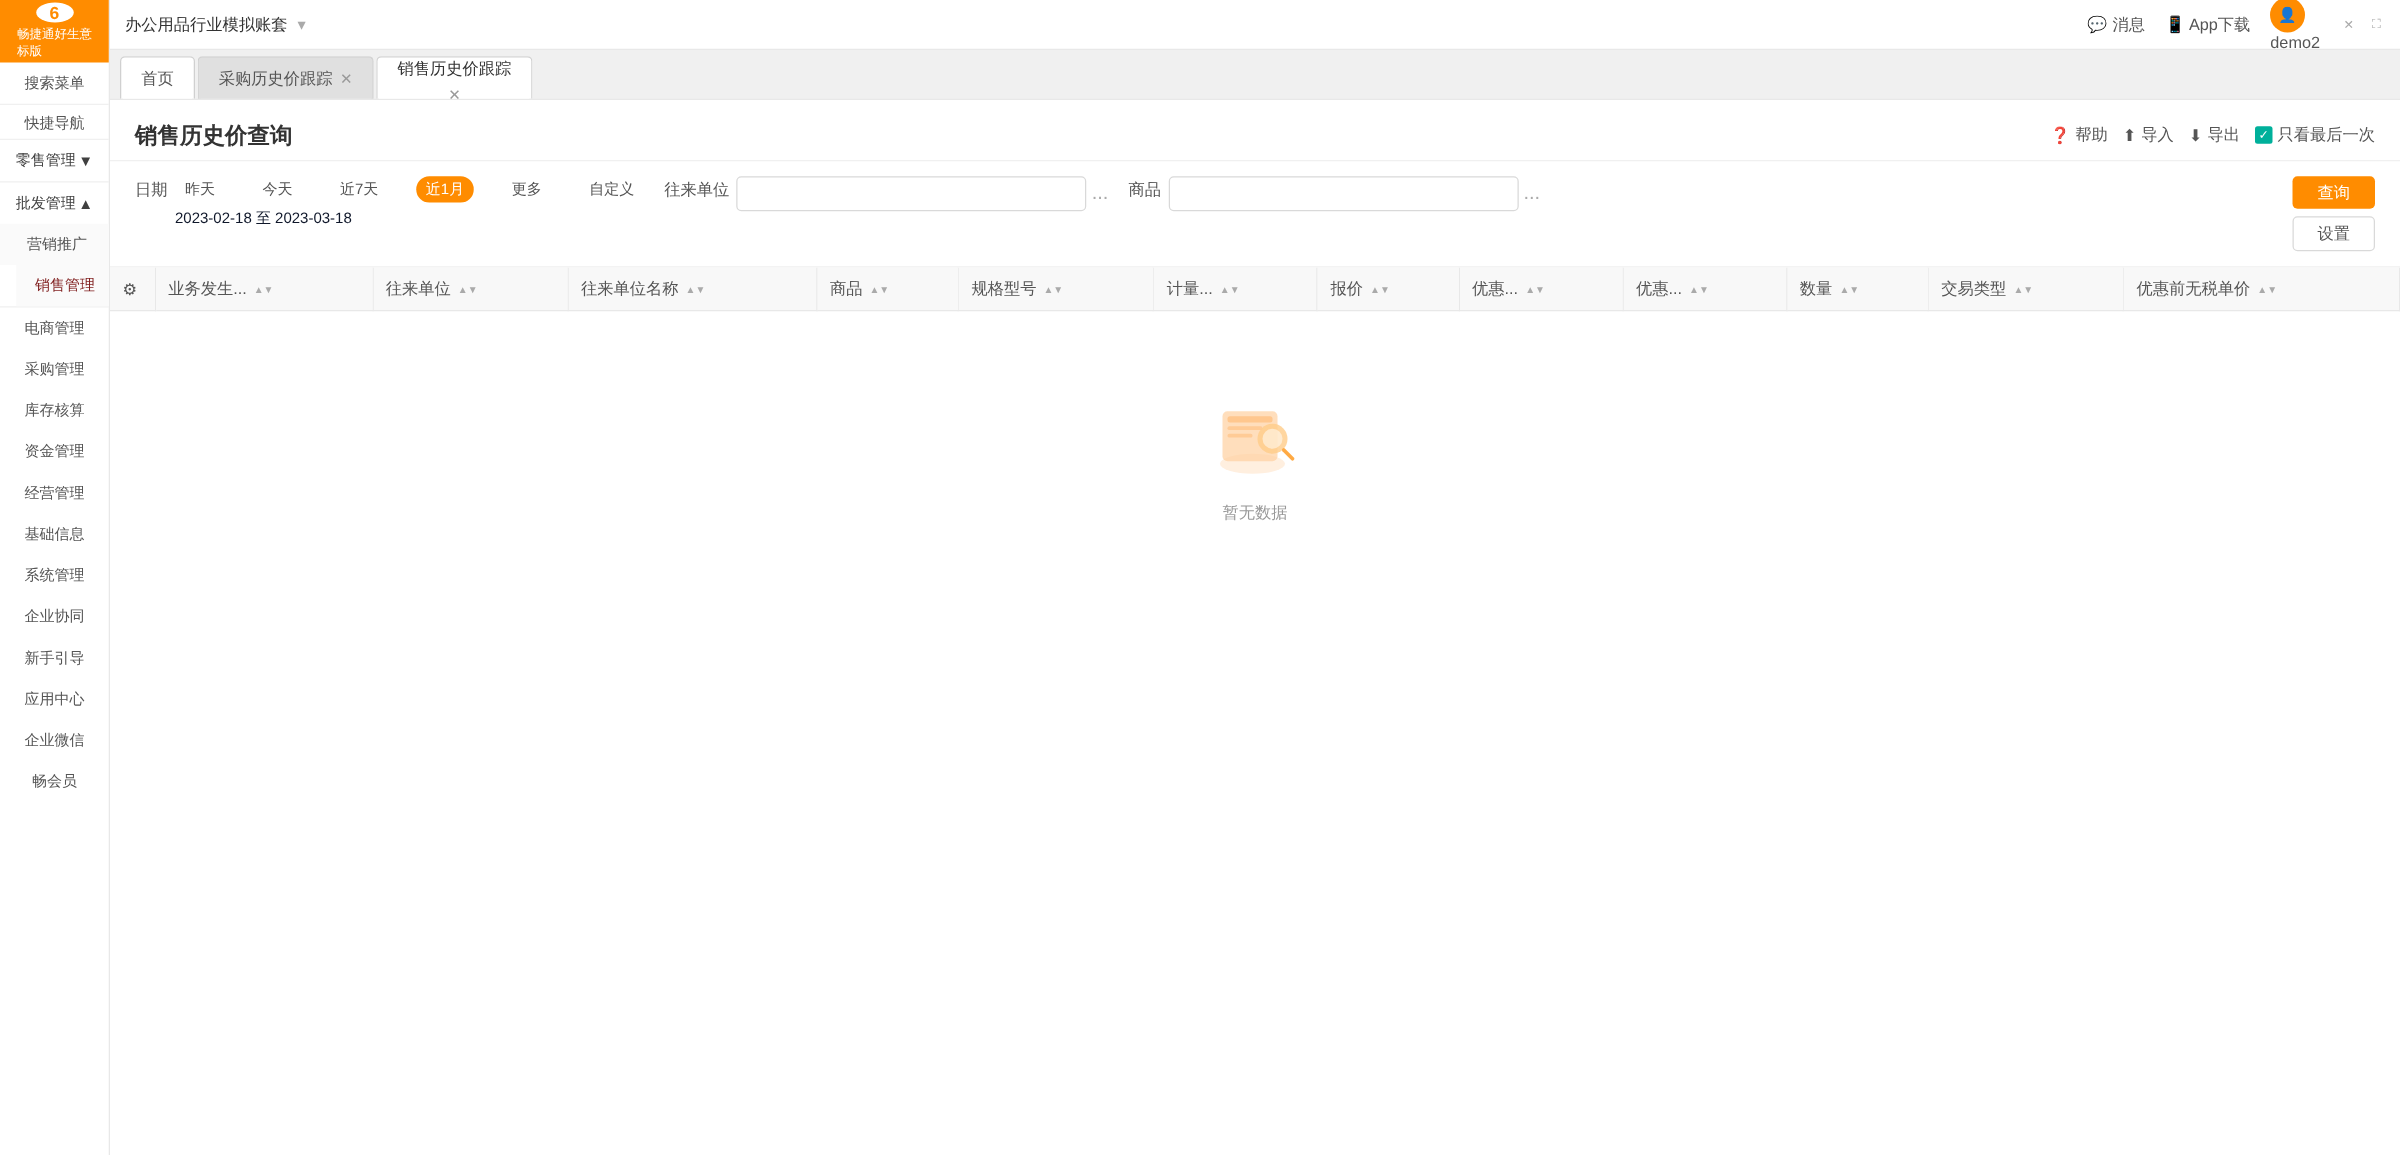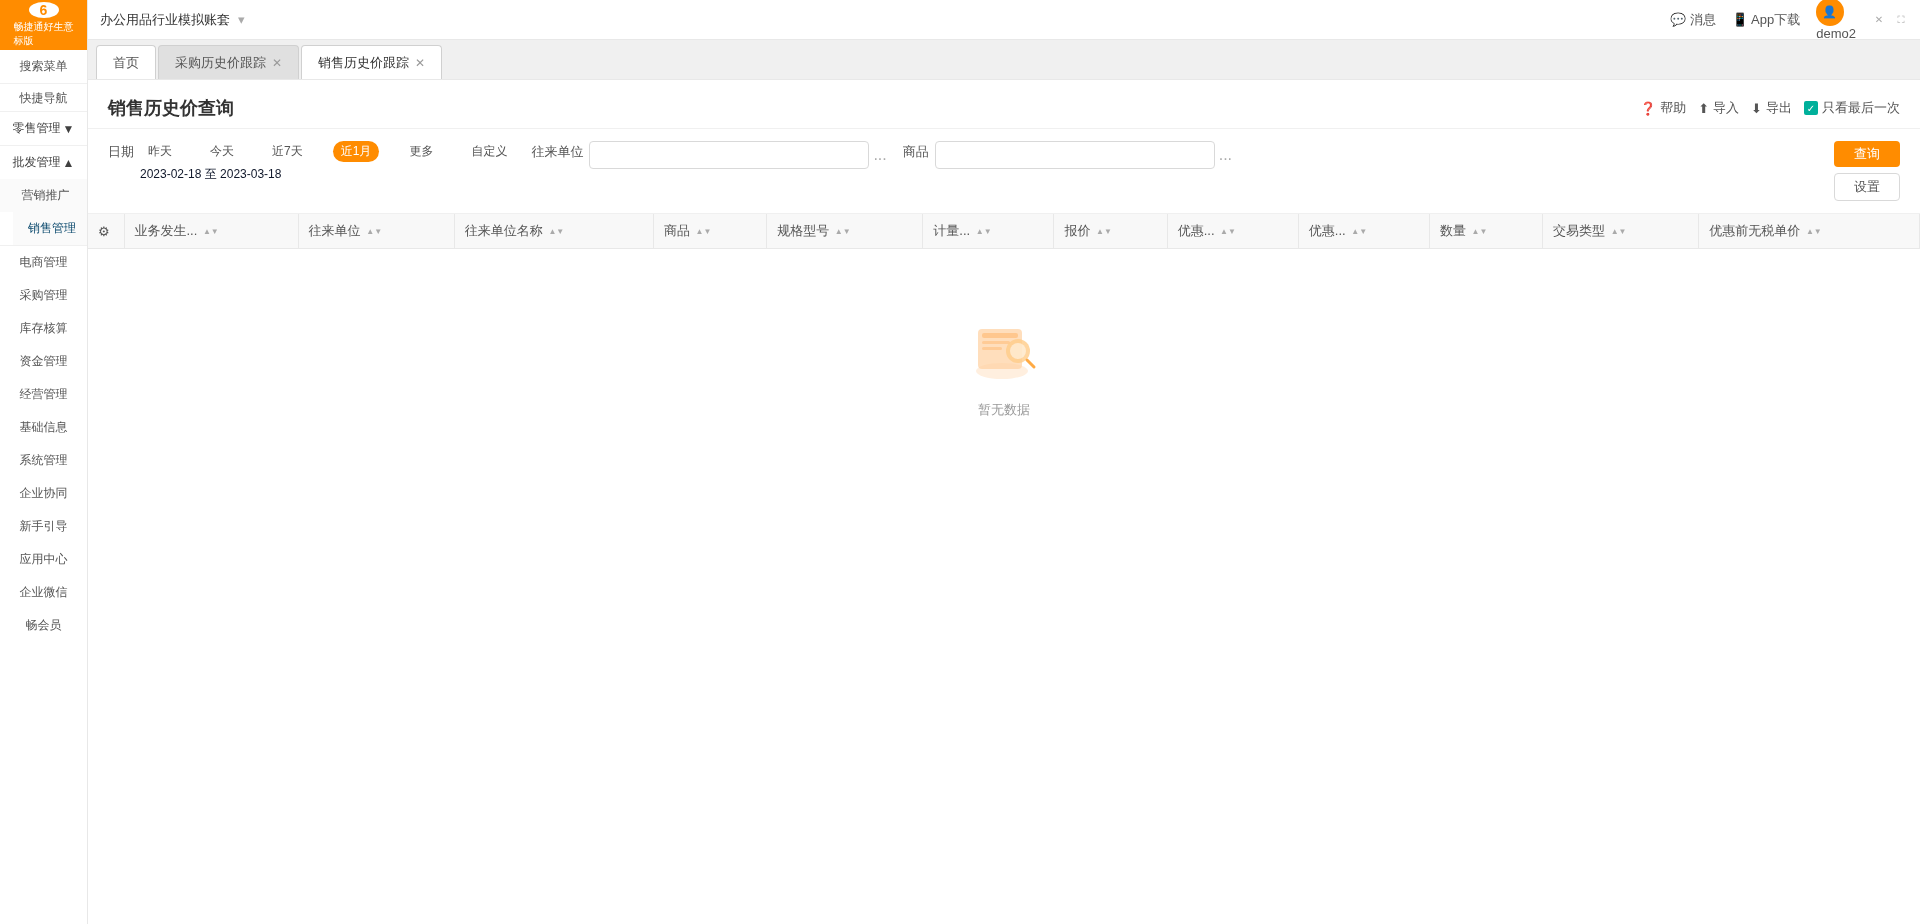--- a/index.html
+++ b/index.html
@@ -69,21 +69,21 @@
       color: #404040;
       cursor: pointer;
     }
     .sidebar-item {
       padding: 8px 4px;
       text-align: center;
       font-size: 12px;
       color: #555;
       cursor: pointer;
     }
-    .sidebar-item.active { color: #0c4a6e; margin-left: 13px; }
+    .sidebar-item.active { color: #7f1d1d; margin-left: 13px; }
     .sidebar-item.indent {
       padding-left: 8px;
       background: #fafafa;
     }
 
     
     .main {
       flex: 1;
       display: flex;
       flex-direction: column;
@@ -149,20 +149,21 @@
       background: #e0e0e0;
       color: #555;
       border: 1px solid #d0d0d0;
       border-bottom: none;
       margin-right: 2px;
     }
     .tab.active {
       background: #fff;
       color: #333;
       border-color: #d0d0d0;
+      flex-direction: column;
     }
     .tab.home {
       background: #fff;
     }
     .tab-close {
       font-size: 12px;
       color: #999;
       line-height: 1;
     }
 

